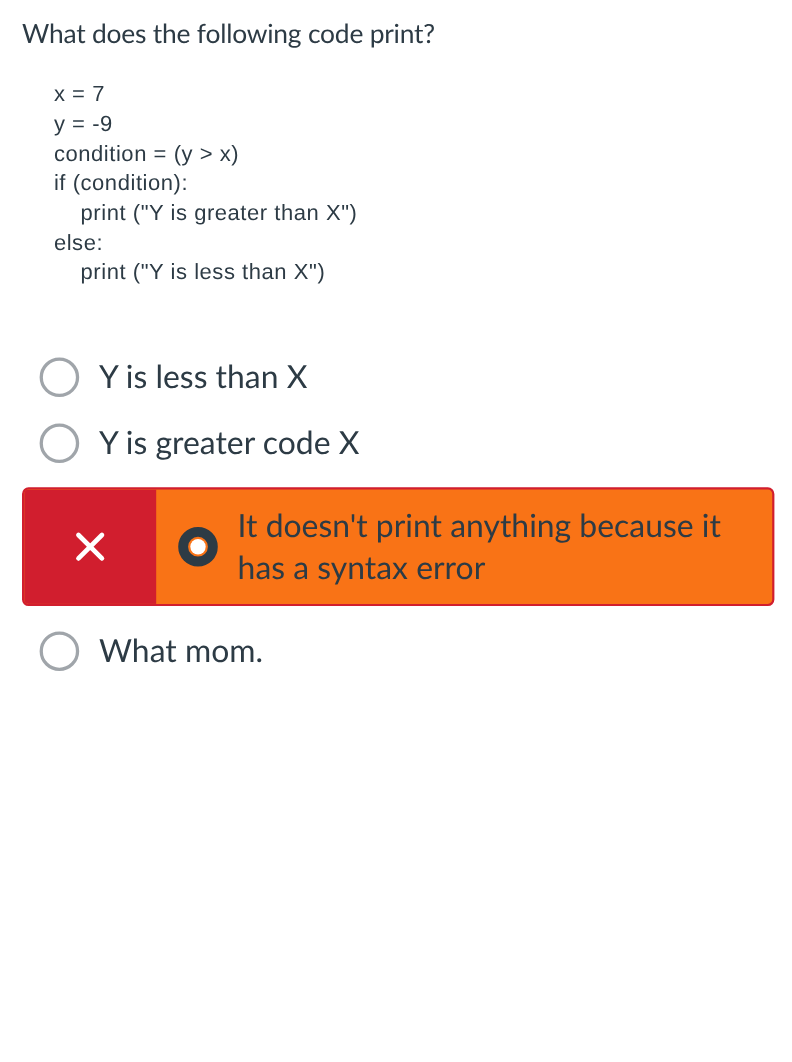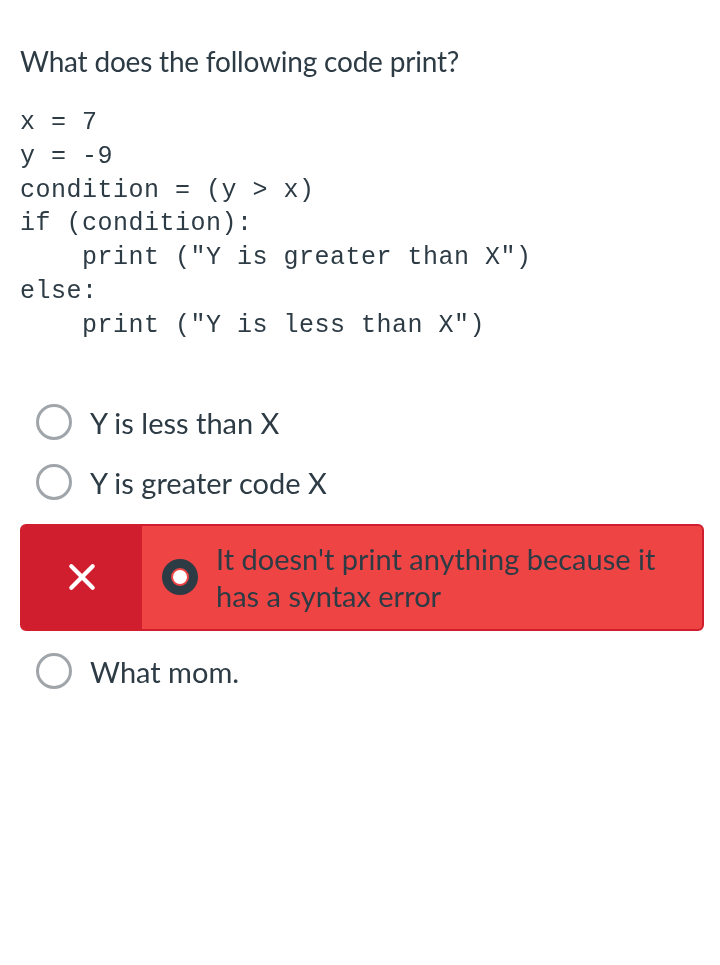--- a/index.html
+++ b/index.html
@@ -8,43 +8,44 @@
       box-sizing: border-box;
     }
     body {
       font-family: 'Lato', 'Helvetica Neue', Arial, sans-serif;
       background: #ffffff;
       padding: 16px 16px 16px 20px;
       width: 720px;
       color: #2d3b45;
     }
     .question {
-      font-size: 28px;
+      font-size: 24px;
       font-weight: 400;
       color: #2d3b45;
       margin-bottom: 28px;
       letter-spacing: -0.2px;
-      margin-top: 28px;
     }
     .code-block {
-      font-family: Liberation Mono, monospace;
-      font-size: 25px;
+      font-family: Liberation Sans, sans-serif;
+      font-size: 20px;
       line-height: 1.35;
       color: #2d3b45;
       margin-bottom: 62px;
       white-space: pre;
       letter-spacing: 0.5px;
+      margin-left: 29px;
     }
     .options {
       display: flex;
       flex-direction: column;
       gap: 22px;
     }
     .option {
       display: flex;
+      align-items: center;
       gap: 18px;
       cursor: pointer;
     }
     .radio-outer {
       width: 36px;
       height: 36px;
       min-width: 36px;
       border-radius: 50%;
       border: 3px solid #a0a5aa;
       display: flex;
@@ -66,21 +67,21 @@
       color: #2d3b45;
       line-height: 1.3;
       font-weight: 400;
     }
     .wrong-answer {
       display: flex;
       align-items: stretch;
       border: 2px solid #d11e2e;
       border-radius: 6px;
       overflow: hidden;
-      background: #ef4444;
+      background: #f97316;
       gap: 0;
     }
     .wrong-mark {
       background: #d11e2e;
       width: 120px;
       min-width: 120px;
       display: flex;
       align-items: center;
       justify-content: center;
     }

